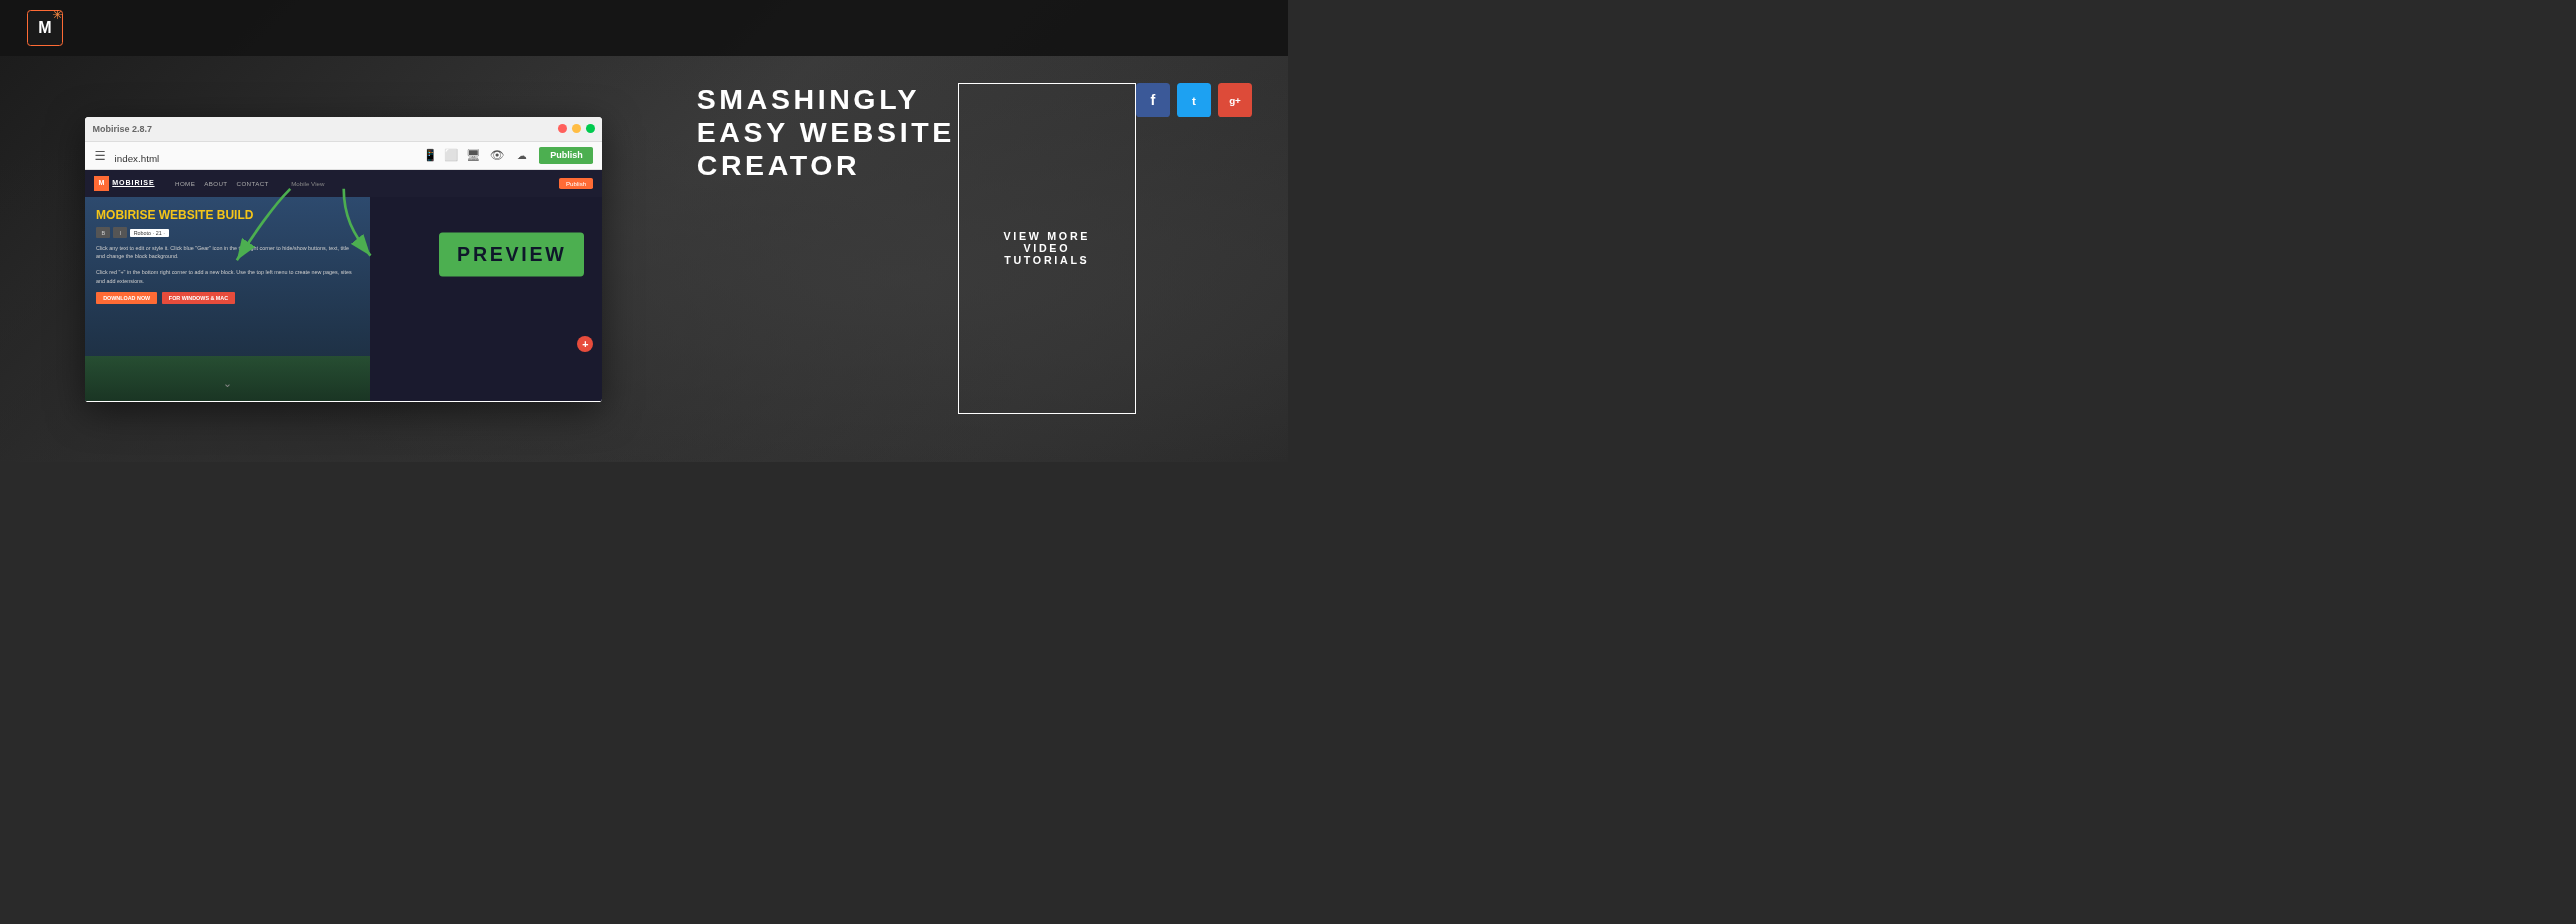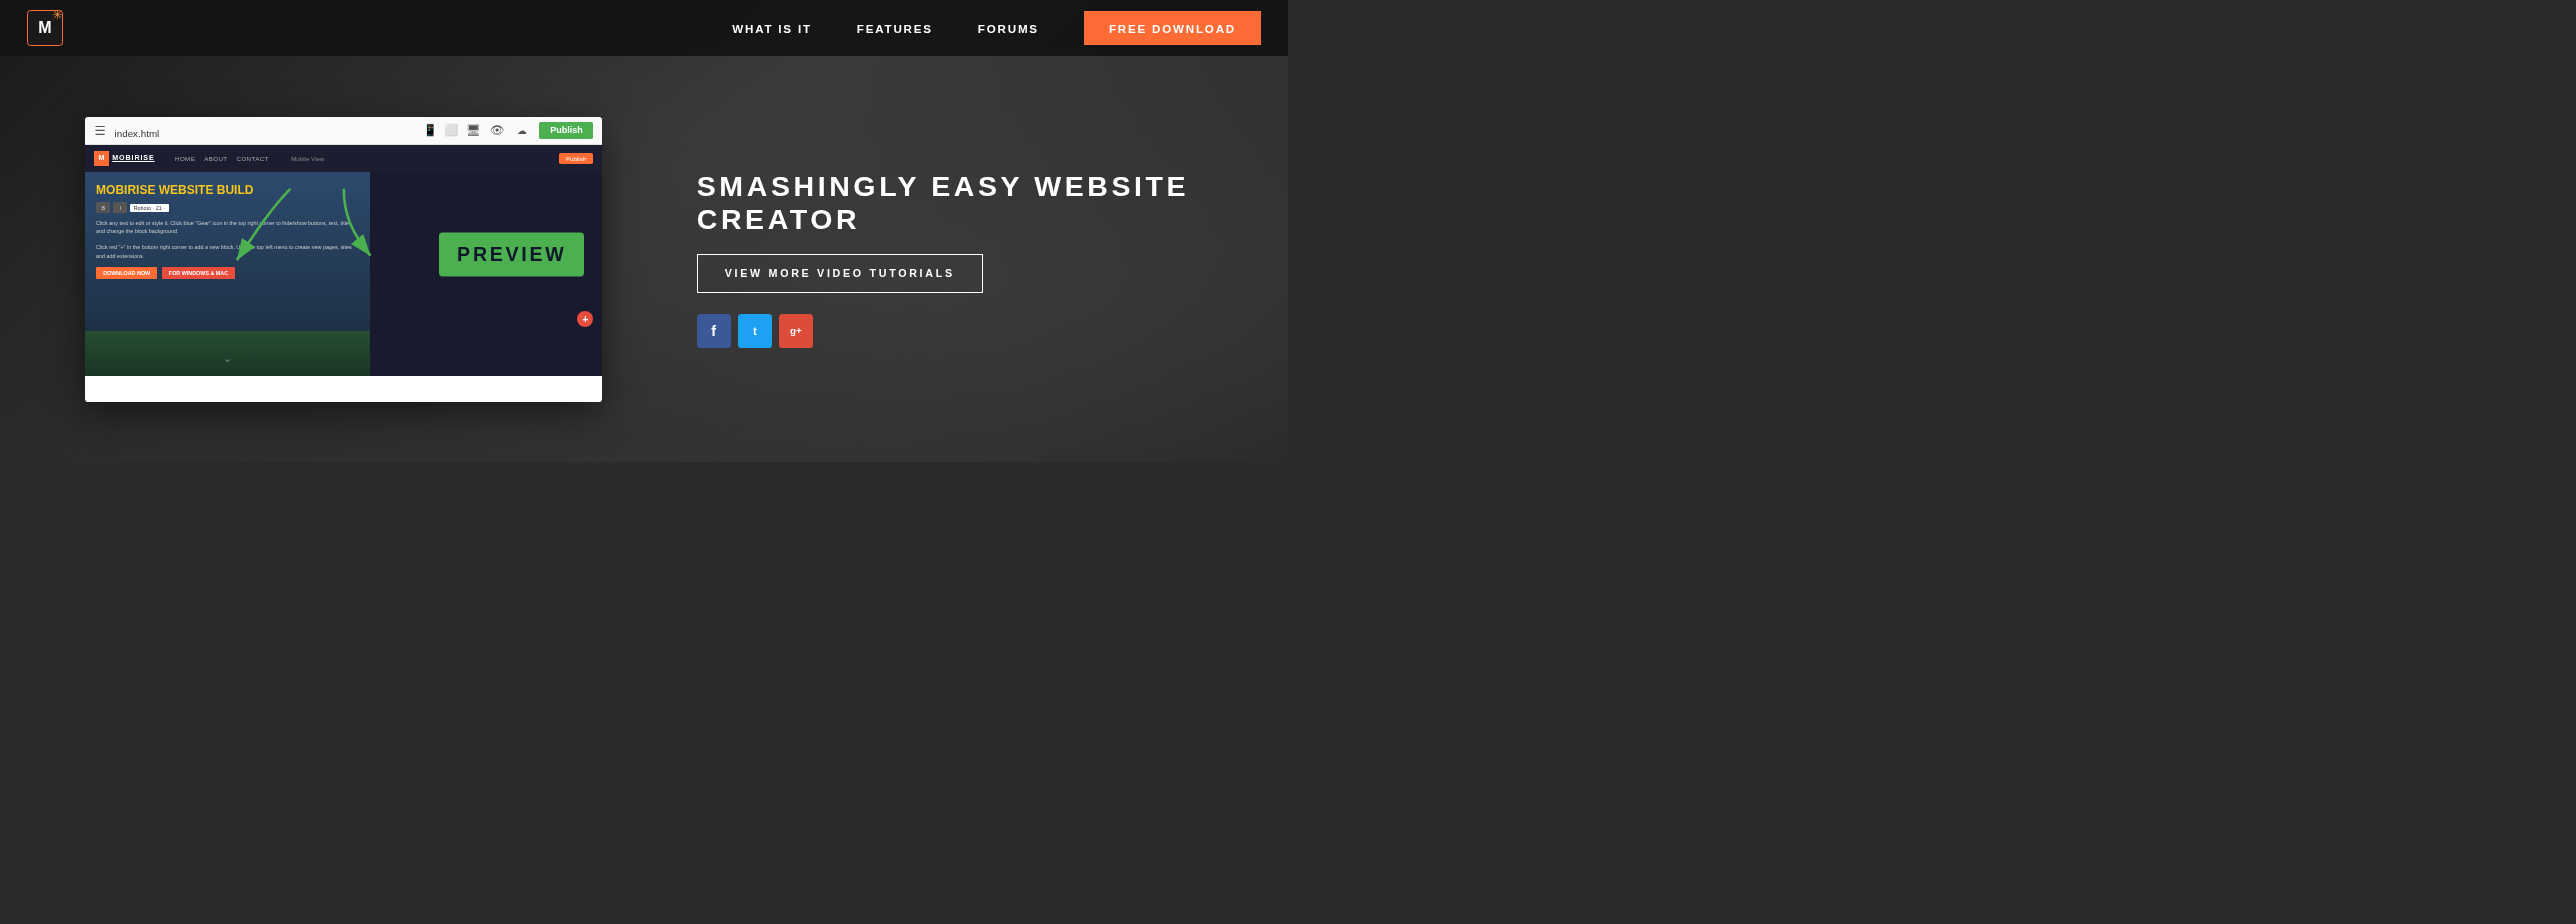--- a/index.html
+++ b/index.html
@@ -420,21 +420,21 @@
       font-weight: 900;
       letter-spacing: 2.7px;
       padding: 10.7px 18px;
       border-radius: 3.6px;
     }
 
     
     .right-section {
       flex: 0 0 48%;
       display: flex;
-      flex-direction: column;
+      flex-direction: row;
       justify-content: center;
       padding: 27px 36px 27px 27px;
     }
 
     .hero-title {
       font-size: 28.5px;
       font-weight: 900;
       color: #ffffff;
       letter-spacing: 3.6px;
       text-transform: uppercase;
@@ -506,35 +506,37 @@
 <body>
 
 <nav class="navbar">
   <div class="navbar-logo">
     <div class="logo-icon">
       <span class="logo-m">M</span>
       <span class="logo-gear">✳</span>
     </div>
   </div>
 
-  <div class="navbar-nav">
-    <a href="#" class="nav-link">WHAT IS IT</a>
-    <a href="#" class="nav-link">FEATURES</a>
-    <a href="#" class="nav-link">FORUMS</a>
-    <button class="btn-free-download">FREE DOWNLOAD</button>
-  </div>
 </nav>
 
 <div class="main-content">
 
   <div class="left-section">
     <div class="app-window-wrapper" style="position: relative; z-index: 10;">
 
       <div class="app-window">
 
+        <div class="app-titlebar">
+          <span class="titlebar-title">Mobirise 2.8.7</span>
+          <div class="titlebar-controls">
+            <span class="titlebar-btn tb-close"></span>
+            <span class="titlebar-btn tb-minimize"></span>
+            <span class="titlebar-btn tb-maximize"></span>
+          </div>
+        </div>
 
         <div class="app-toolbar">
           <span class="toolbar-menu-icon">☰</span>
           <span class="toolbar-filename">index.html</span>
           <div class="toolbar-device-icons">
             <span class="device-icon">📱</span>
             <span class="device-icon">⬜</span>
             <span class="device-icon">🖥</span>
           </div>
           <span class="toolbar-preview-icon">👁</span>

